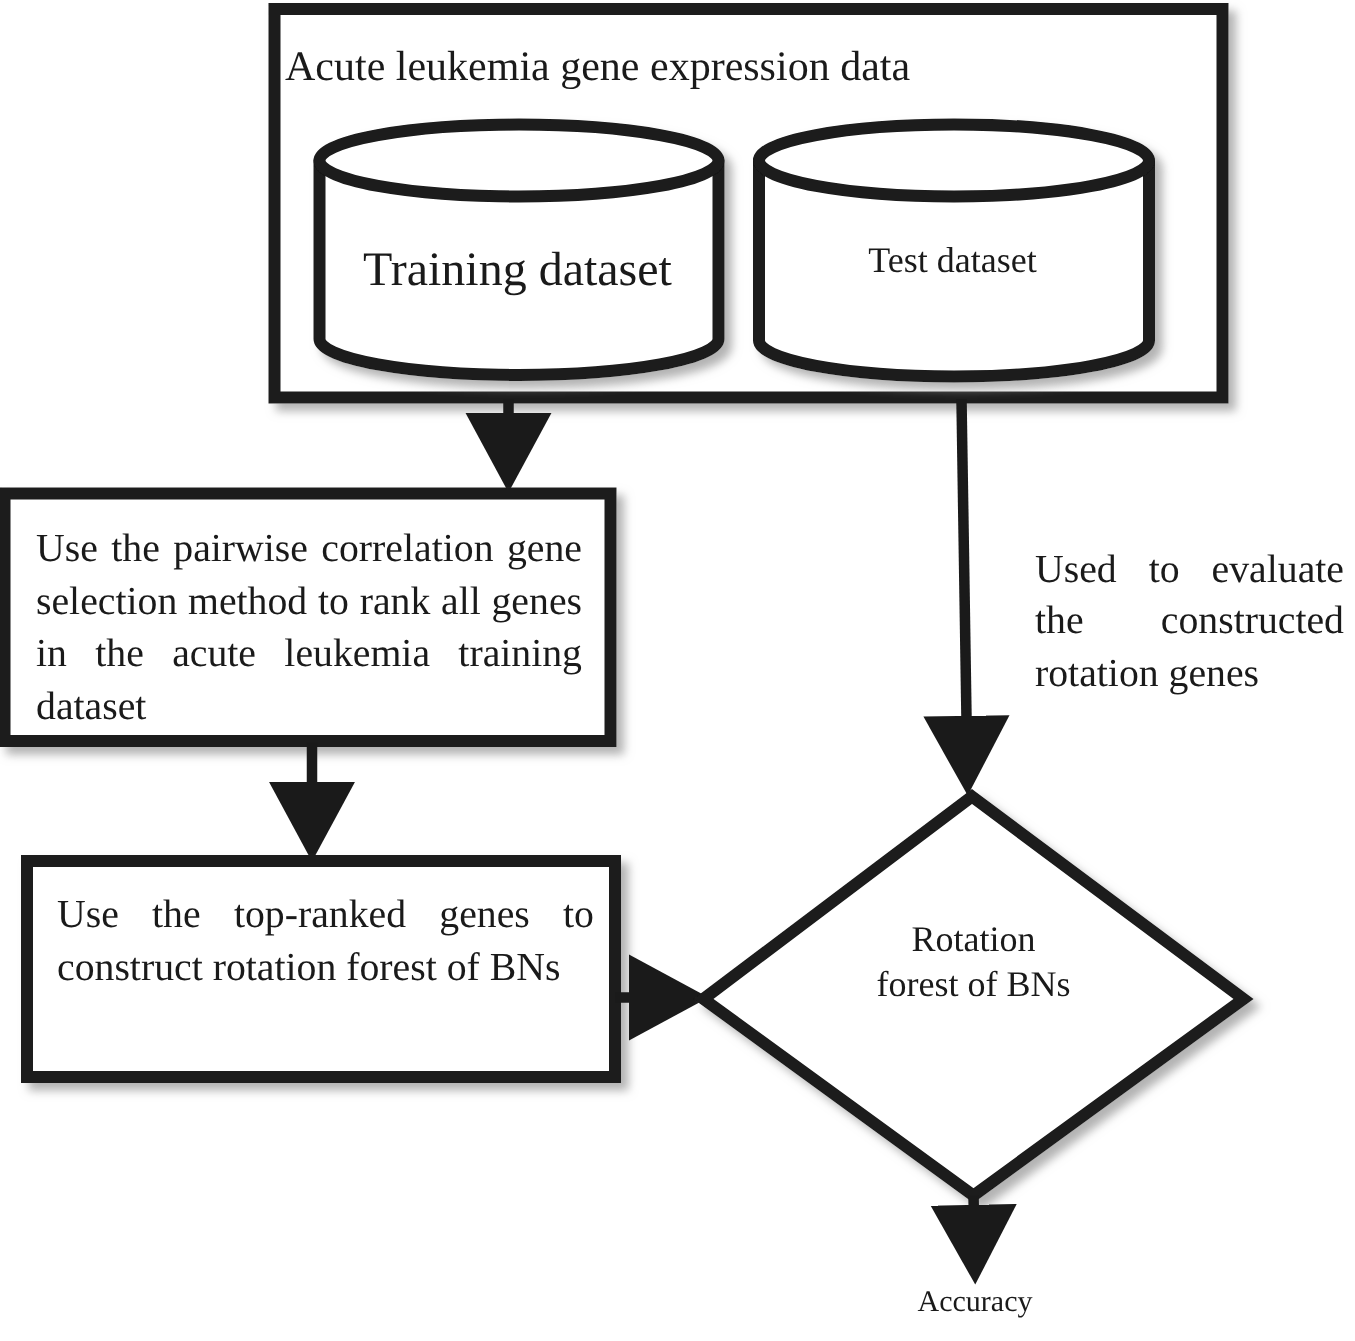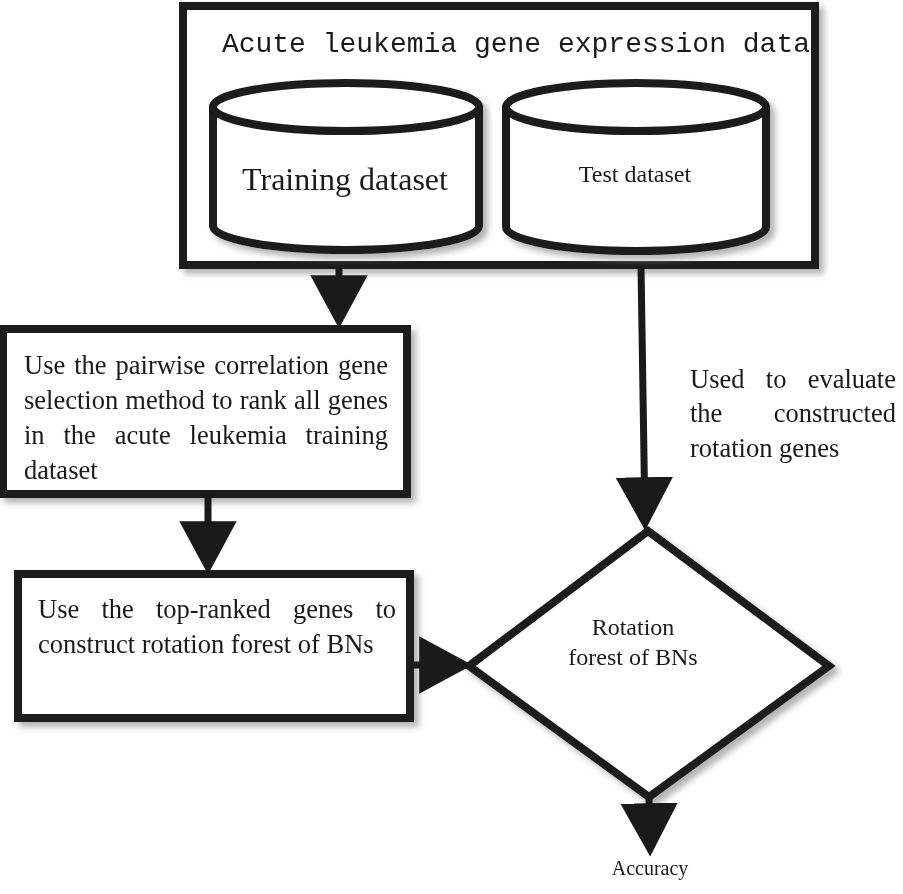--- a/index.html
+++ b/index.html
@@ -30,23 +30,22 @@
     line-height: 1.22;
     color: #1a1a1a;
     white-space: pre-wrap;
   }
 
   
   #top-box-title {
     left: 190px;
     top: 28px;
     width: 620px;
-    text-align: right;
+    text-align: left;
     font-size: 28px;
-    font-family: Liberation Mono, monospace;
   }
 
   
   #training-dataset-label {
     left: 214px;
     top: 160px;
     width: 262px;
     text-align: center;
     font-size: 32px;
   }
@@ -84,21 +83,21 @@
     top: 362px;
     width: 206px;
     font-size: 26.5px;
     text-align: justify;
     text-align-last: left;
     line-height: 1.30;
   }
 
   
   #decision-label {
-    left: 504px;
+    left: 520px;
     top: 612px;
     width: 258px;
     text-align: center;
     font-size: 24px;
     line-height: 1.26;
   }
 
   
   #accuracy-label {
     left: 540px;

